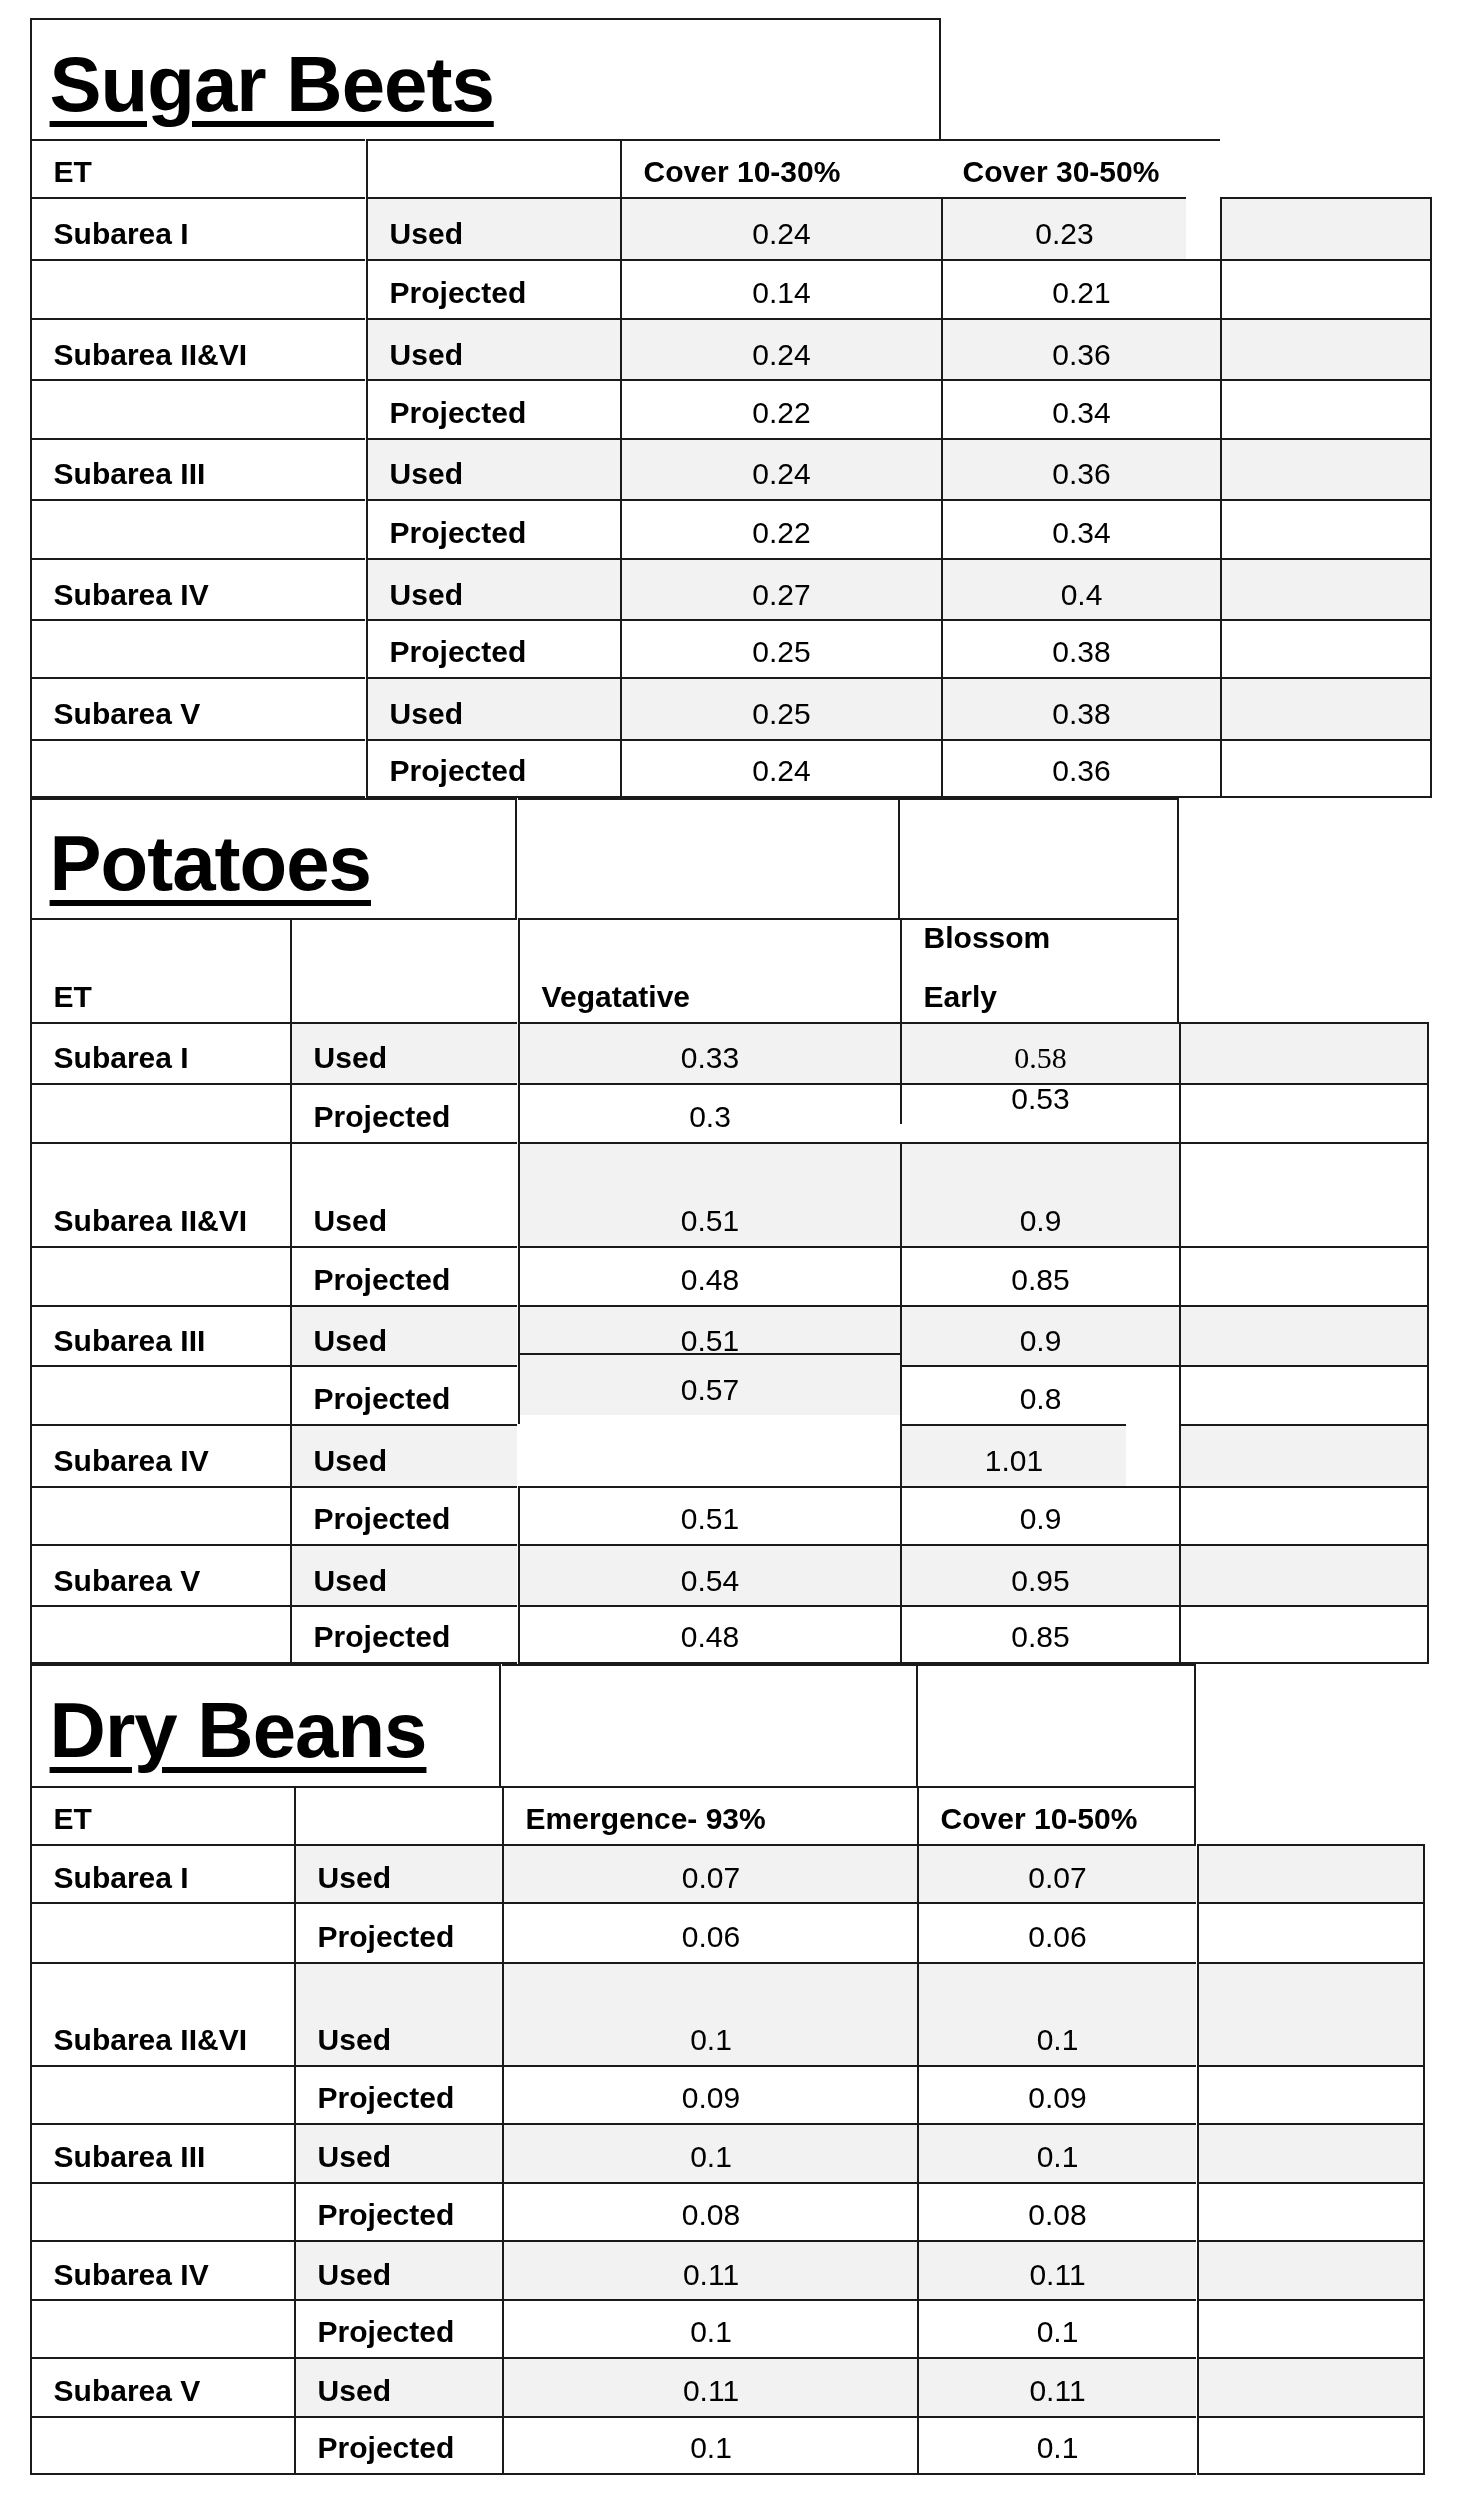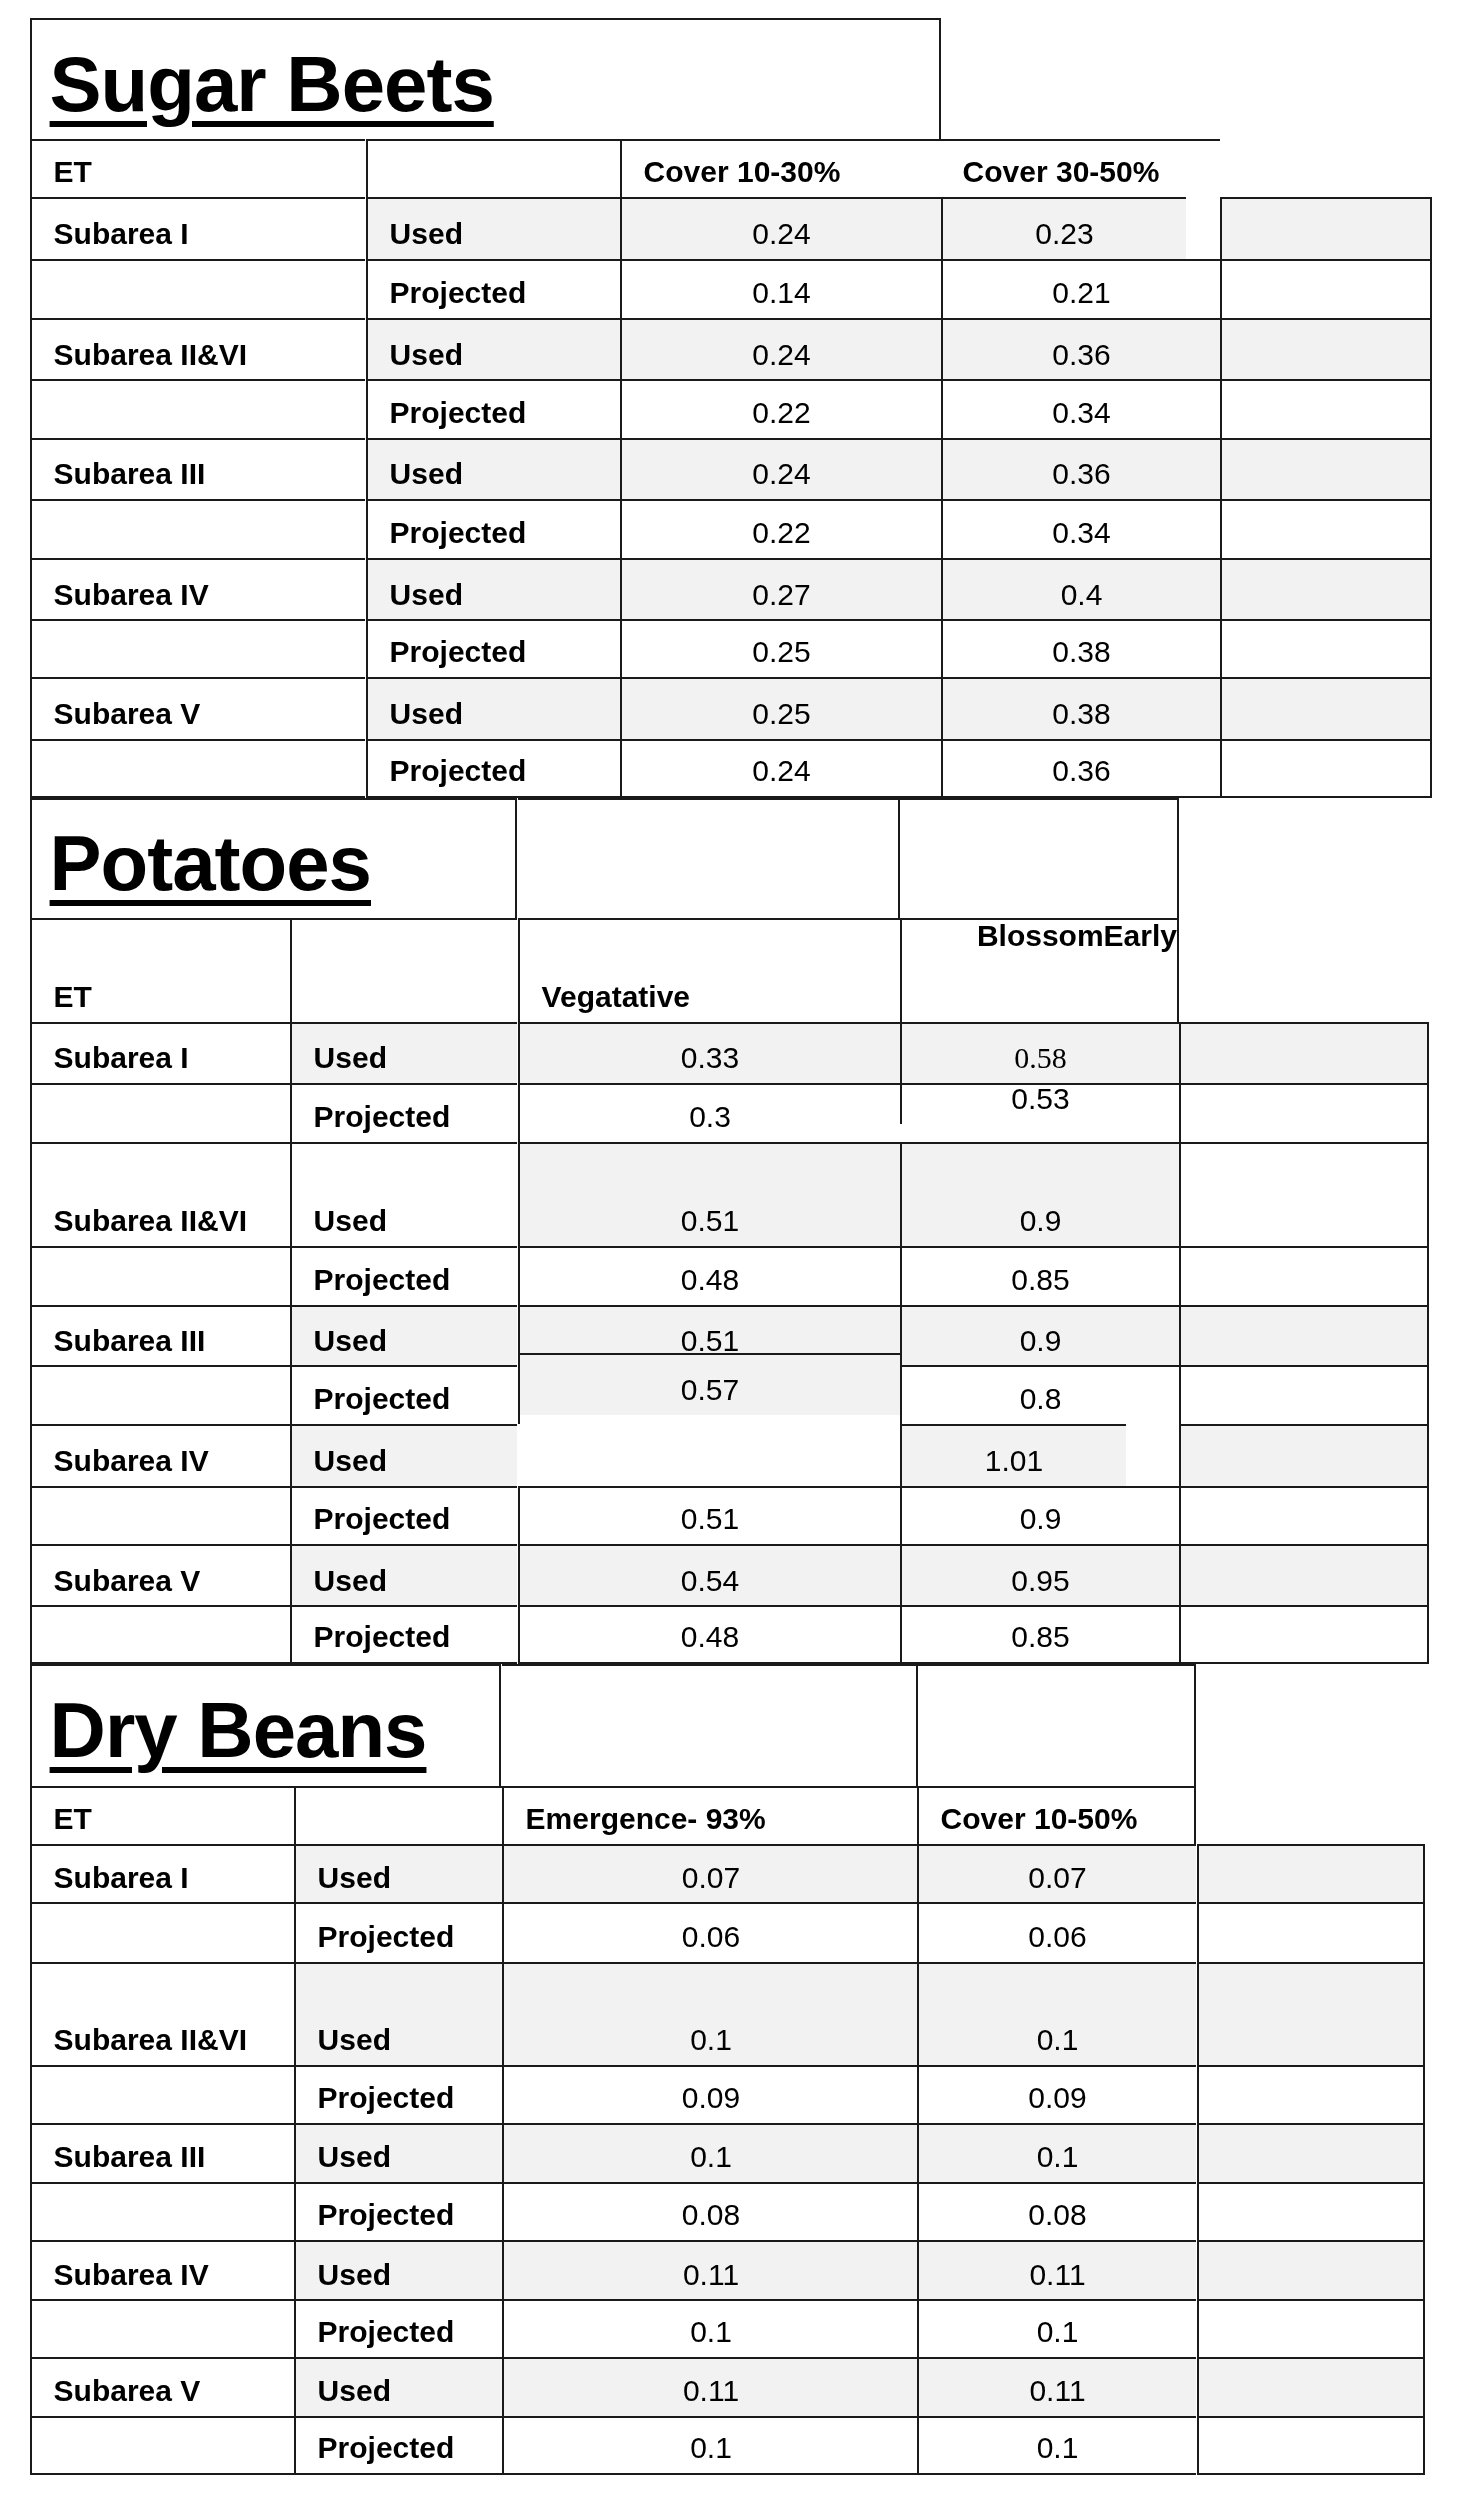--- a/index.html
+++ b/index.html
@@ -9,21 +9,21 @@
           padding:0 0 9.8px 21.6px; font-size:30px; line-height:1.05; overflow:hidden; }
   .b-t { border-top:2.9px solid #1a1a1a; }
   .b-l { border-left:2px solid #1a1a1a; }
   .b-r { border-right:2px solid #1a1a1a; }
   .b-b { border-bottom:2.9px solid #1a1a1a; }
   .shade { background:#f2f2f2; }
   .bold { font-weight:bold; transform-origin:left bottom; }
   .num { justify-content:center; padding-left:0; font-weight:normal; }
   .title { font-size:78px; font-weight:bold; text-decoration:underline; text-decoration-thickness:5.9px;
            text-underline-offset:9.8px; padding:0 0 13.7px 17.6px; letter-spacing:-1px; }
-  .hdr2 { flex-direction:row; align-items:flex-start; justify-content:flex-end; }
+  .hdr2 { flex-direction:column; align-items:flex-start; justify-content:flex-end;gap:27px; }
 </style>
 </head>
 <body>
 
 <div id="doc">
     <div class="cell title b-t b-l b-r" style="left: 30px; top: 17.6px; width: 911px; height: 122px;">Sugar Beets</div>
     <div class="cell bold b-t b-l b-l " style="left: 30px; top: 139px; width: 335px; height: 58px; white-space: normal;">ET</div>
     <div class="cell bold b-t b-l " style="left: 366px; top: 139px; width: 255px; height: 58px; white-space: normal;"></div>
     <div class="cell bold b-t b-l " style="left: 620px; top: 139px; width: 321px; height: 58px; white-space: normal;">Cover 10-30%</div>
     <div class="cell bold b-t " style="left: 941px; top: 139px; width: 279px; height: 58px; white-space: normal;">Cover 30-50%</div>

